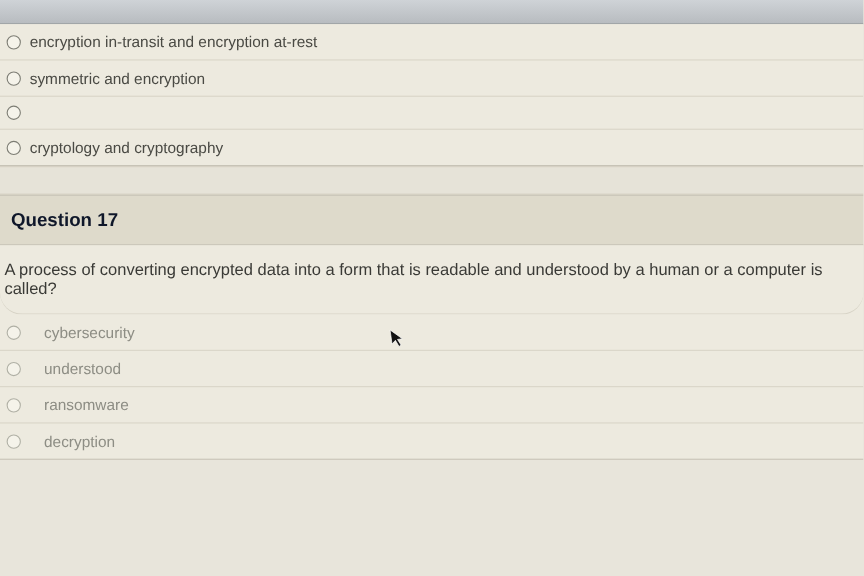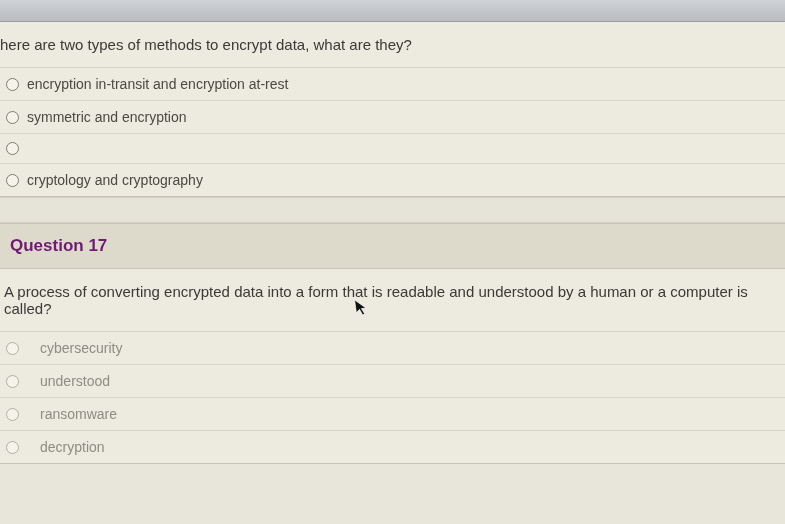--- a/index.html
+++ b/index.html
@@ -58,21 +58,21 @@
     border-top: 1px solid #d4d0c3;
     border-bottom: 1px solid #d4d0c3;
   }
   .q-header {
     background: #dedacb;
     border-top: 1px solid #c8c4b7;
     border-bottom: 1px solid #c8c4b7;
     padding: 12px 10px;
     font-size: 17px;
     font-weight: 600;
-    color: #701a75;
+    color: #0f172a;
   }
   .faded .option {
     color: #8d8d84;
     gap: 21px;
   }
   .faded .radio {
     border-color: #b0b0a5;
   }
   .cursor {
     position: absolute;
@@ -85,21 +85,20 @@
   }
 </style>
 </head>
 <body>
 
 <div class="topbar"></div>
 
 <div class="page">
 
   <div class="question-block">
-    <div class="prompt">here are two types of methods to encrypt data, what are they?</div>
     <ul class="options">
       <li class="option">
         <span class="radio"></span>
         <span>encryption in-transit and encryption at-rest</span>
       </li>
       <li class="option">
         <span class="radio"></span>
         <span>symmetric and encryption</span>
       </li>
       <li class="option">
@@ -110,21 +109,21 @@
         <span>cryptology and cryptography</span>
       </li>
     </ul>
   </div>
 
   <div class="spacer"></div>
 
   <div class="q-header">Question 17</div>
 
   <div class="question-block">
-    <div class="prompt" style="padding-left:4px;">A process of converting encrypted data into a form that is readable and understood by a human or a computer is called?</div>
+    <div class="prompt" style="padding-left:4px;border-radius:20px;">A process of converting encrypted data into a form that is readable and understood by a human or a computer is called?</div>
     <ul class="options faded">
       <li class="option">
         <span class="radio"></span>
         <span>cybersecurity</span>
       </li>
       <li class="option">
         <span class="radio"></span>
         <span>understood</span>
       </li>
       <li class="option">

